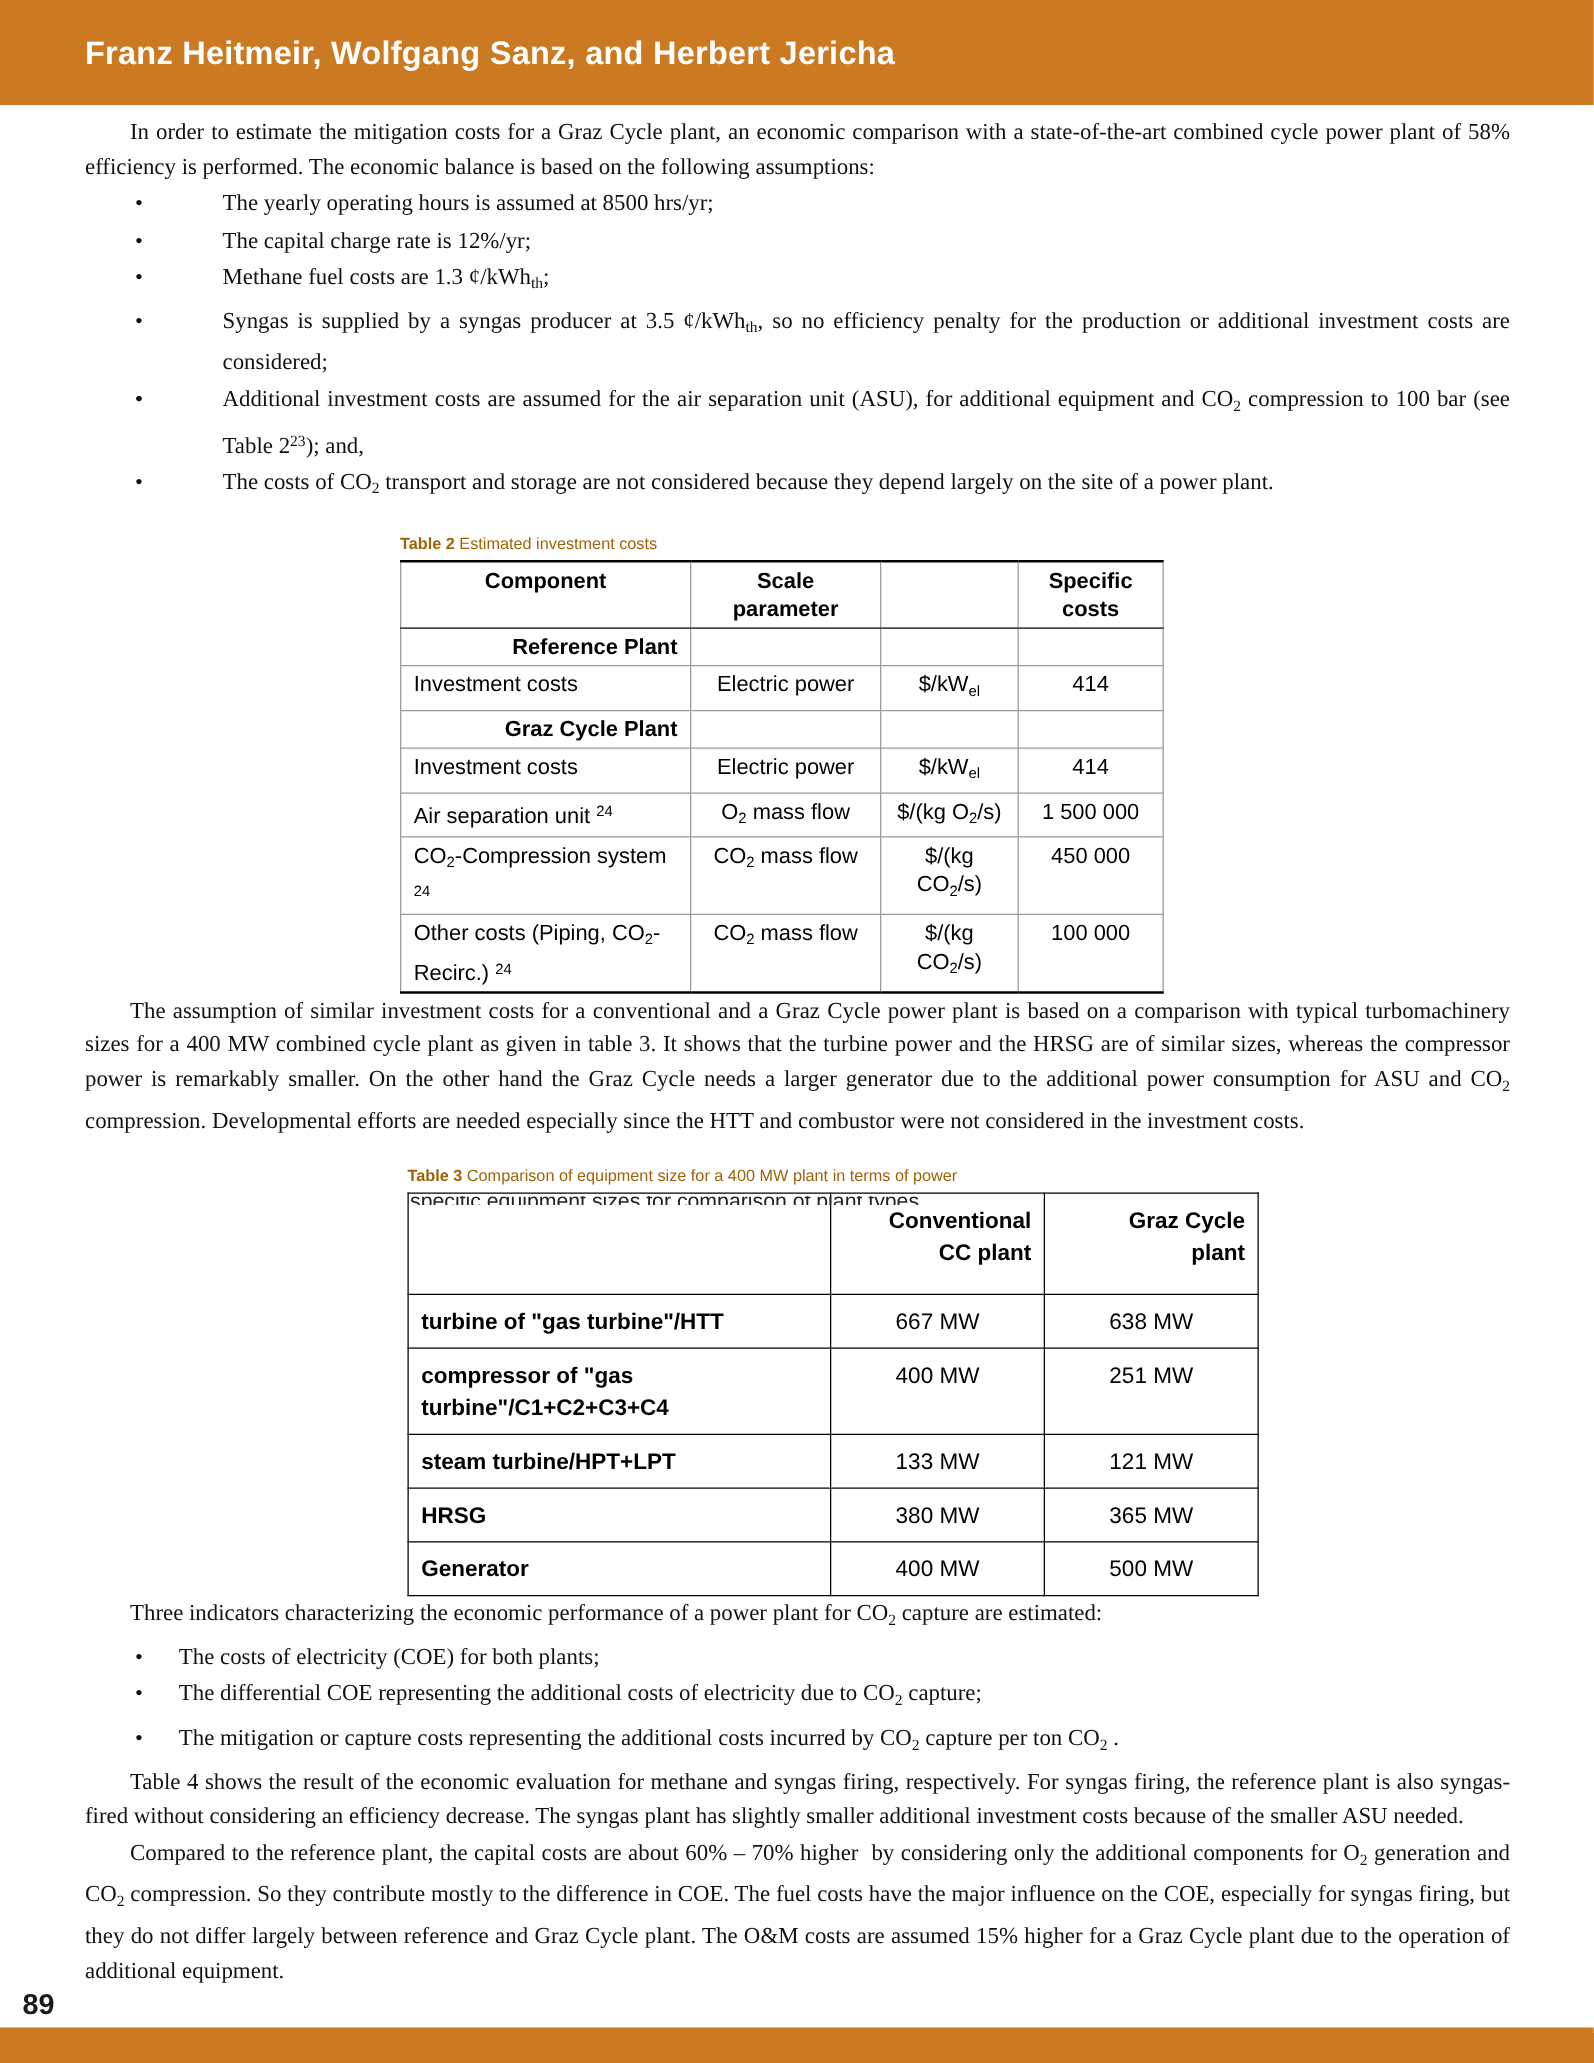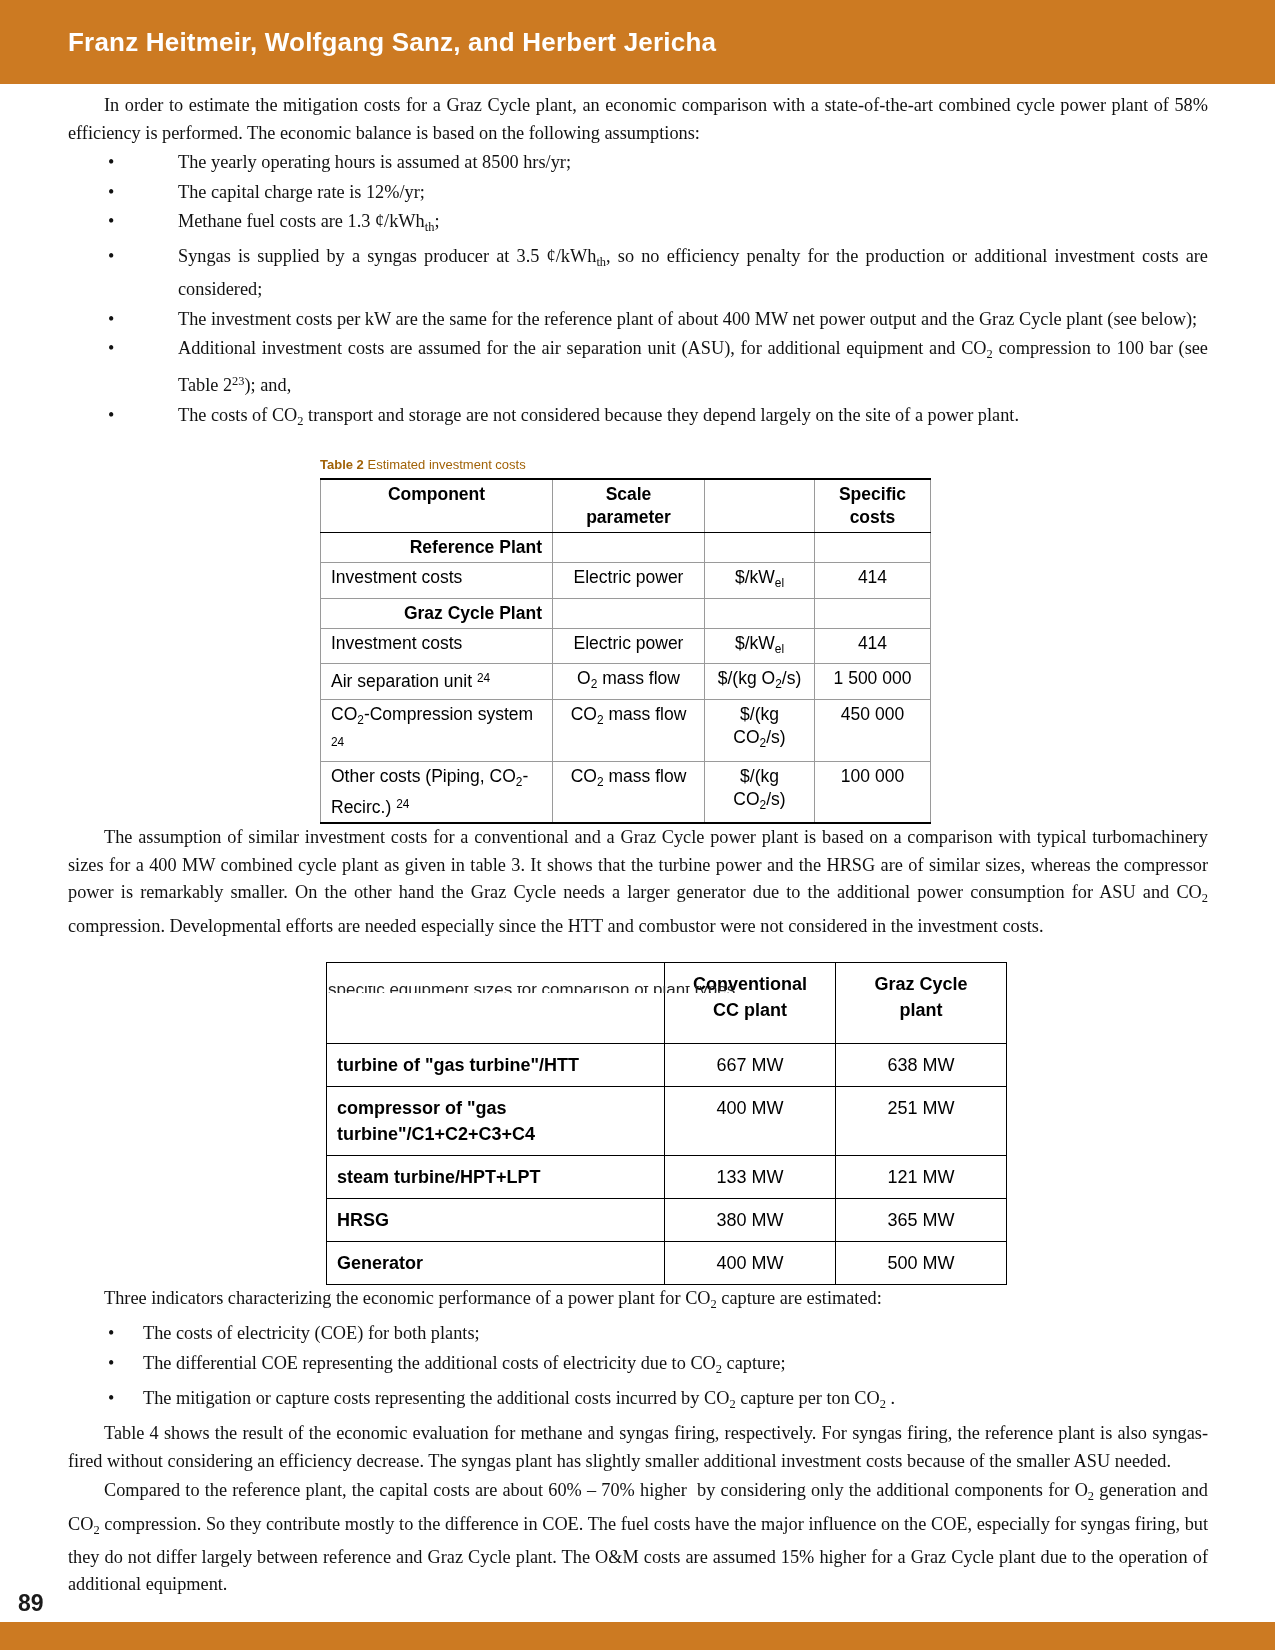--- a/index.html
+++ b/index.html
@@ -184,21 +184,21 @@
     table-layout: fixed;
   }
   table.t3 td, table.t3 th {
     border: 1.5px solid #000;
     padding: 8px 10px;
     vertical-align: top;
     line-height: 26px;
   }
   table.t3 thead th {
     font-weight: bold;
-    text-align: center;
+    text-align: right;
     height: 64px;
   }
   table.t3 td.rowlbl { font-weight: bold; text-align: left; }
   table.t3 td.val { text-align: center; font-weight: normal; }
   .t3 col.c1 { width: 338px; }
   .t3 col.c2 { width: 171px; }
   .t3 col.c3 { width: 171px; }
 
   .mid-par { margin-top: 22px; }
   .after-t3 { margin-top: 26px; }
@@ -229,21 +229,20 @@
       <li>
         <span class="bullet-dot">•</span>
         <span>Methane fuel costs are 1.3 ¢/kWh<sub>th</sub>;</span>
       </li>
       <li>
         <span class="bullet-dot">•</span>
         <span>Syngas is supplied by a syngas producer at 3.5 ¢/kWh<sub>th</sub>, so no efficiency penalty for the production or additional investment costs are considered;</span>
       </li>
       <li>
         <span class="bullet-dot">•</span>
-        <span>The investment costs per kW are the same for the reference plant of about 400 MW net power output and the Graz Cycle plant (see below);</span>
       </li>
       <li>
         <span class="bullet-dot">•</span>
         <span>Additional investment costs are assumed for the air separation unit (ASU), for additional equipment and CO<sub>2</sub> compression to 100 bar (see Table 2<sup>23</sup>); and,</span>
       </li>
       <li>
         <span class="bullet-dot">•</span>
         <span>The costs of CO<sub>2</sub> transport and storage are not considered because they depend largely on the site of a power plant.</span>
       </li>
     </ul>
@@ -313,20 +312,24 @@
           </tr>
         </tbody>
       </table>
     </div>
 
     <p class="body-par indent mid-par">
       The assumption of similar investment costs for a conventional and a Graz Cycle power plant is based on a comparison with typical turbomachinery sizes for a 400 MW combined cycle plant as given in table 3. It shows that the turbine power and the HRSG are of similar sizes, whereas the compressor power is remarkably smaller. On the other hand the Graz Cycle needs a larger generator due to the additional power consumption for ASU and CO<sub>2</sub> compression. Developmental efforts are needed especially since the HTT and combustor were not considered in the investment costs.
     </p>
 
     <div class="t3-wrap">
+      <div class="table-caption">
+        <b>Table 3</b>
+        <span>Comparison of equipment size for a 400 MW plant in terms of power</span>
+      </div>
       <div class="ghost-line">specific equipment sizes for comparison of plant types</div>
       <table class="t3">
         <colgroup>
             <col class="c1">
             <col class="c2">
             <col class="c3">
           </colgroup>
         <thead>
           <tr>
             <th></th>

